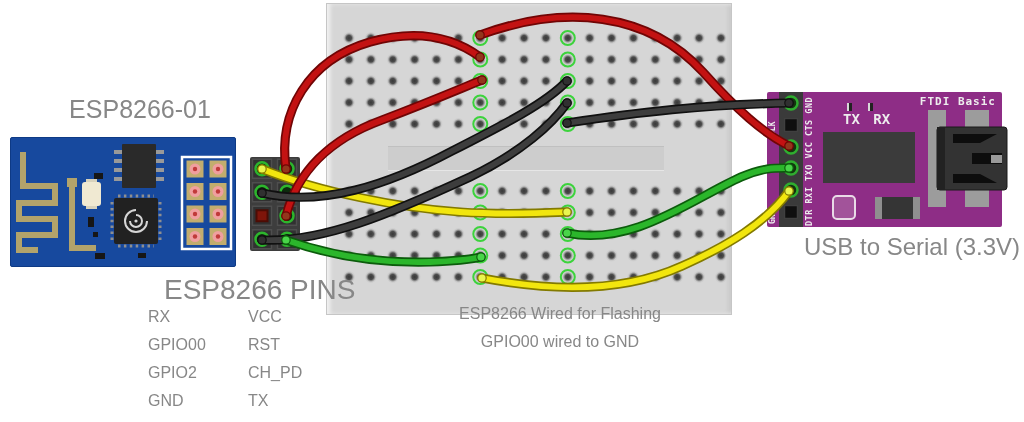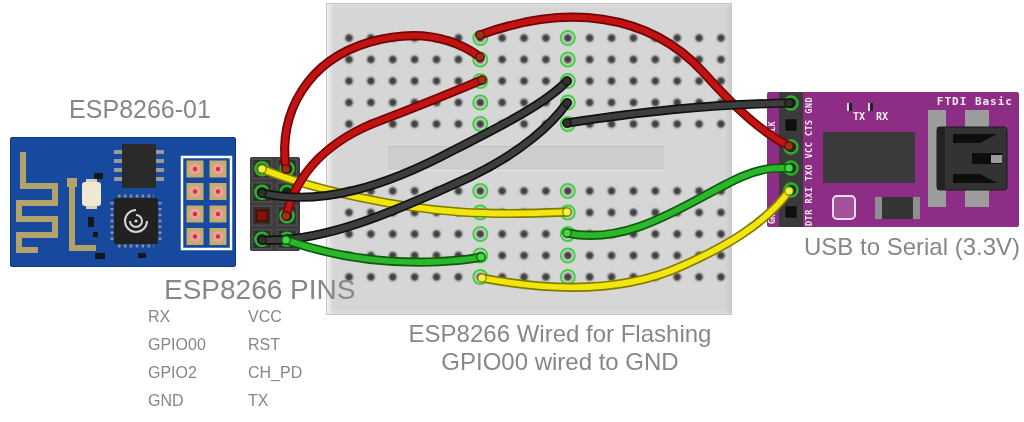--- a/index.html
+++ b/index.html
@@ -7,45 +7,45 @@
        font-family:"Liberation Sans",sans-serif;}
   .stage{position:absolute;inset:0;}
   .glabel{position:absolute;color:#878787;margin-left:28px;}
 
   
   .esp-title{left:0;top:95;width:224px;top:95px;text-align:center;font-size:25px;}
   .pins-title{left:136px;top:274px;font-size:28px;}
   .pins-col{position:absolute;top:303px;font-size:16px;line-height:28px;color:#878787;}
   .pins-col-left{left:148px;}
   .pins-col-right{left:248px;}
-  .caption{left:332px;top:320px;width:400px;text-align:center;font-size:24px;line-height:28px;}
+  .caption{left:332px;top:300px;width:400px;text-align:center;font-size:16px;line-height:28px;}
   .usb-label{left:764px;top:233px;width:240px;text-align:center;font-size:24px;}
 
   
   .breadboard{position:absolute;left:326px;top:3px;width:404px;height:310px;
       background:#d6d6d6;border:1px solid #c6c6c6;
       box-shadow:inset 3px 0 4px rgba(255,255,255,.7), inset -3px 0 4px rgba(0,0,0,.06);}
   .bb-channel{position:absolute;left:61px;top:142px;width:276px;height:23px;
       background:#cdcdcd;border-top:1px solid #c0c0c0;border-bottom:1px solid #e6e6e6;}
   .bb-holes{position:absolute;left:0;top:0;}
 
   
   .esp-board{position:absolute;left:10px;top:137px;width:224px;height:128px;
       background:#17499e;border:1px solid #0e3a85;border-radius:2px;}
 
   
   .esp-connector{position:absolute;left:250px;top:157px;width:50px;height:94px;}
 
   
   .ftdi-board{position:absolute;left:767px;top:92px;width:235px;height:135px;
-      background:#8e2d86;border-radius:2px;padding-left:17px;}
+      background:#8e2d86;border-radius:2px;}
   .ftdi-board svg{position:absolute;left:0;top:0;overflow:visible;}
   .ftdi-text{position:absolute;color:#ededed;font-family:"DejaVu Sans Mono",monospace;font-weight:bold;}
   .ftdi-name{right:6px;top:3px;font-size:11px;letter-spacing:1px;}
-  .led-label{left:86px;top:19px;font-size:10px;word-spacing:5px;}
+  .led-label{left:76px;top:19px;font-size:14px;word-spacing:5px;}
   .vtext{writing-mode:vertical-rl;transform:rotate(180deg);white-space:nowrap;}
   .pin-labels{left:37px;top:1px;height:133px;font-size:8.5px;letter-spacing:.5px;}
   .blk-label{left:1px;top:4px;height:40px;font-size:8px;}
   .grn-label{left:1px;bottom:3px;height:40px;font-size:8px;}
 
   .wire-layer{position:absolute;left:0;top:0;pointer-events:none;}
 </style>
 </head>
 <body>
 

